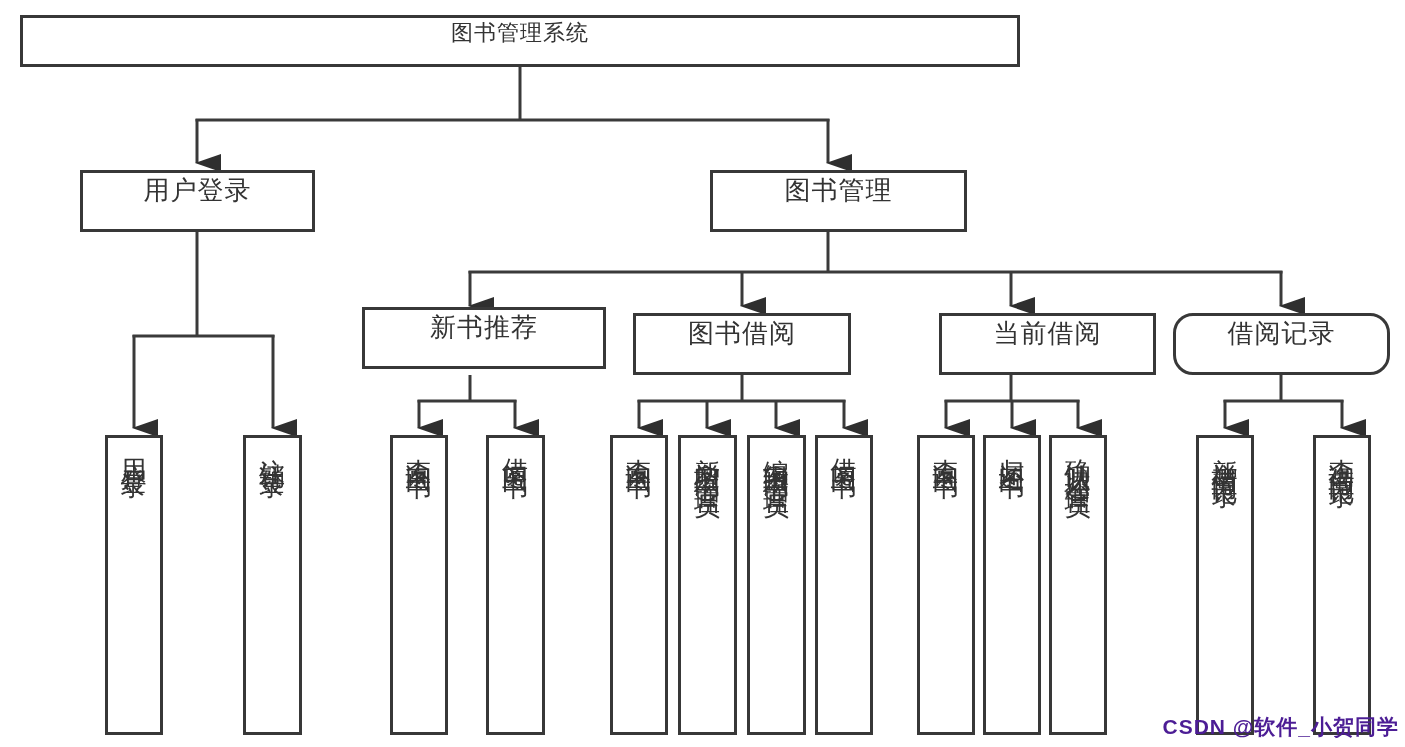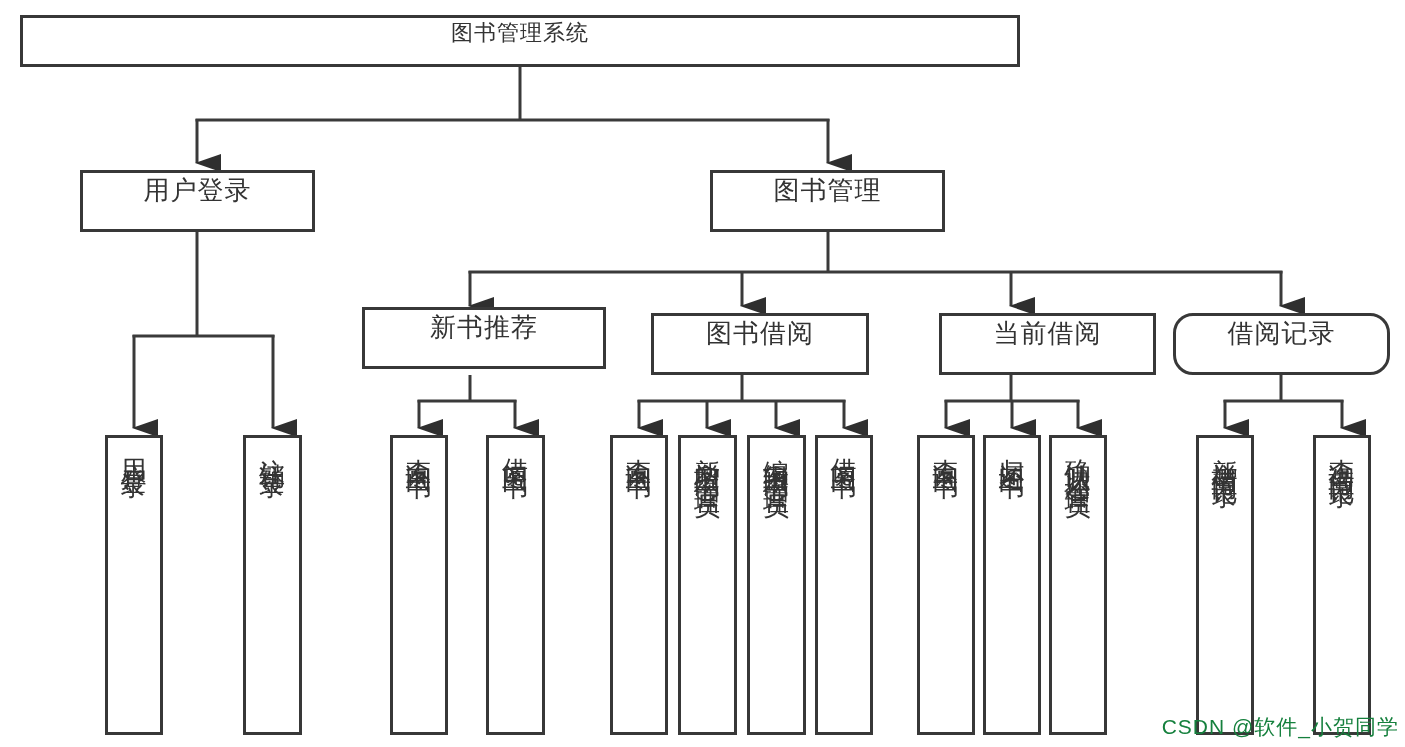--- a/index.html
+++ b/index.html
@@ -24,43 +24,44 @@
   .v{font-size:26px;}
   .v .lbl{
     writing-mode:vertical-rl;
     text-orientation:upright;
     letter-spacing:5px;
     line-height:1;
     white-space:nowrap;
   }
   #box-root{left:20px;top:15px;width:1000px;height:52px;font-size:22px;}
   #box-user-login{left:80px;top:170px;width:235px;height:62px;}
-  #box-book-mgmt{left:710px;top:170px;width:235px;height:62px;}
+  #box-book-mgmt{left:710px;top:170px;width:257px;height:62px;}
   #box-new-book-rec{left:362px;top:307px;width:244px;height:62px;}
-  #box-book-borrow{left:651px;top:313px;width:218px;height:62px;}
+  #box-book-borrow{left:633px;top:313px;width:218px;height:62px;}
   #box-current-borrow{left:903px;top:313px;width:217px;height:62px;margin-left:36px;}
   #box-borrow-records{left:1173px;top:313px;width:217px;height:62px;border-radius:20px;}
   .leaf{top:435px;width:58px;height:300px;}
   #leaf-user-login{left:105px;}
   #leaf-logout{left:243px;width:59px;}
   #leaf-nbr-query{left:390px;}
   #leaf-nbr-borrow{left:486px;width:59px;}
   #leaf-bb-query{left:610px;}
   #leaf-bb-add{left:678px;width:59px;}
   #leaf-bb-edit{left:747px;width:59px;}
   #leaf-bb-borrow{left:815px;}
   #leaf-cb-query{left:917px;}
   #leaf-cb-return{left:983px;}
   #leaf-cb-confirm{left:1049px;}
   #leaf-br-add{left:1196px;}
   #leaf-br-query{left:1313px;}
   #watermark{
     position:absolute;right:6px;bottom:6px;
-    font-size:21px;color:#15803d;letter-spacing:1px;
+    font-size:21px;color:#4c1d95;letter-spacing:1px;
     pointer-events:none;
+    font-weight:bold;
   }
 </style>
 </head>
 <body>
 
 <div id="stage">
 
   <svg id="wires" viewBox="0 0 1405 747" xmlns="http://www.w3.org/2000/svg">
     <defs>
       <marker id="arr" markerUnits="userSpaceOnUse" markerWidth="18" markerHeight="26" refX="9" refY="24" orient="auto-start-reverse">

